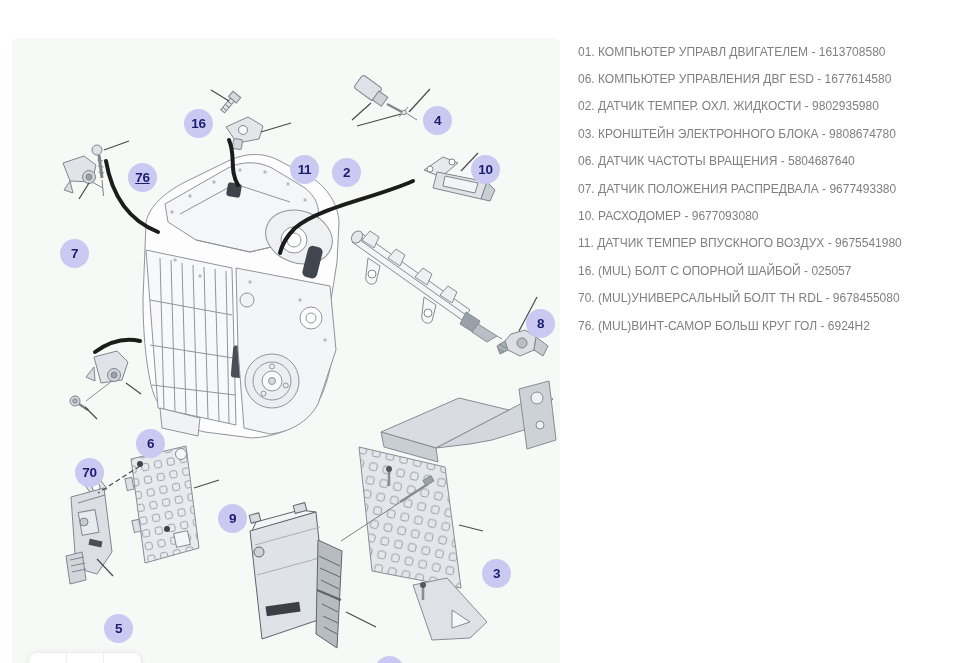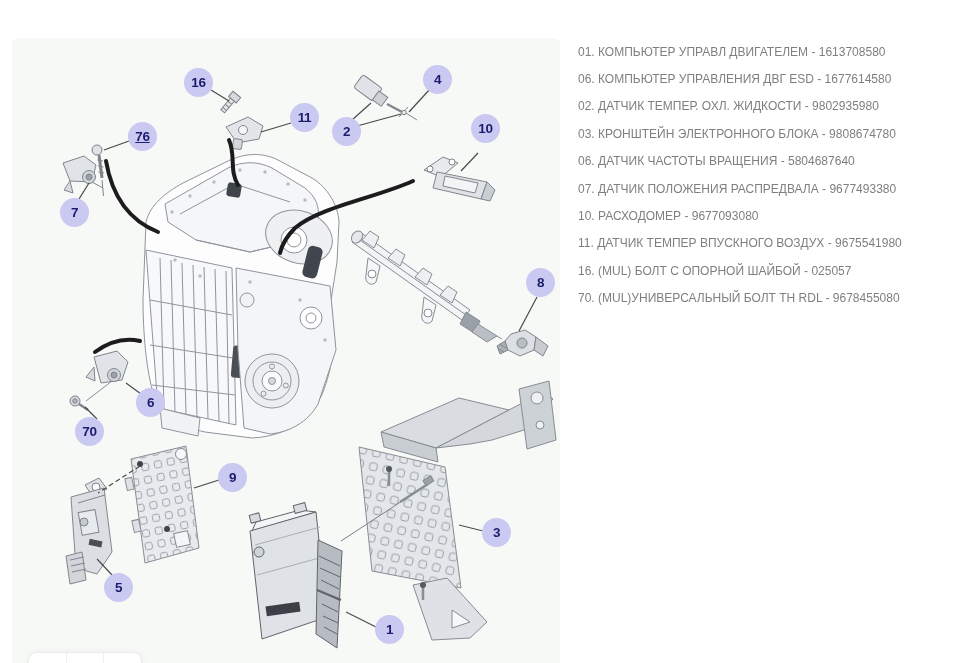--- a/index.html
+++ b/index.html
@@ -9,21 +9,21 @@
   *{margin:0;padding:0;box-sizing:border-box;}
   html,body{width:960px;height:663px;overflow:hidden;background:var(--page-bg);
     font-family:"Liberation Sans",sans-serif;}
   .stage{position:relative;width:960px;height:663px;background:var(--page-bg);}
   .diagram-panel{position:absolute;left:12px;top:38px;width:548px;height:625px;
     background:var(--panel-bg);border-radius:6px 6px 0 0;}
   .art{position:absolute;left:0;top:0;width:960px;height:663px;pointer-events:none;}
   .callout{position:absolute;width:29px;height:29px;border-radius:50%;
     background:var(--callout-bg);color:var(--callout-text);
     display:flex;align-items:center;justify-content:center;
-    font-size:13.5px;font-weight:bold;letter-spacing:-0.3px;cursor:pointer;}
+    font-size:13.5px;font-weight:bold;letter-spacing:-0.3px;cursor:pointer;margin-top:41px;}
   .parts-list{position:absolute;left:578px;top:38px;width:352px;list-style:none;}
   .parts-list li{height:27.4px;display:flex;align-items:center;
     font-size:12px;color:var(--list-text);white-space:nowrap;cursor:pointer;}
   .bottom-toolbar{position:absolute;left:28px;top:652px;width:114px;height:24px;
     background:#ffffff;border:1px solid #ececec;border-bottom:none;
     border-radius:9px 9px 0 0;display:flex;box-shadow:0 0 6px rgba(0,0,0,0.05);}
   .bottom-toolbar .tb-btn{flex:1;border-right:1px solid #eeeeee;background:transparent;
     border-top:none;border-bottom:none;border-left:none;cursor:pointer;}
   .bottom-toolbar .tb-btn:last-child{border-right:none;}
 </style>
@@ -258,21 +258,21 @@
       <path d="M97,419 L85,407"></path>
       <path d="M219,480 L194,488"></path>
       <path d="M113,576 L97,559"></path>
       <path d="M483,531 L459,525"></path>
       <path d="M376,627 L346,612"></path>
       <path d="M140,466 L98,493" stroke-dasharray="5,3"></path>
     </g>
   </svg>
 
   <div class="callout" style="left:184px;top:68px;">16</div>
-  <div class="callout" style="left:290px;top:103px;text-align:right;">11</div>
+  <div class="callout" style="left:290px;top:114px;text-align:right;">11</div>
   <div class="callout" style="left:423px;top:65px;">4</div>
   <div class="callout" style="left:332px;top:117px;">2</div>
   <div class="callout" style="left:471px;top:114px;">10</div>
   <div class="callout" style="left:128px;top:122px;text-decoration:underline;">76</div>
   <div class="callout" style="left:60px;top:198px;">7</div>
   <div class="callout" style="left:526px;top:268px;">8</div>
   <div class="callout" style="left:136px;top:388px;">6</div>
   <div class="callout" style="left:75px;top:417px;">70</div>
   <div class="callout" style="left:218px;top:463px;">9</div>
   <div class="callout" style="left:104px;top:573px;">5</div>
@@ -283,20 +283,21 @@
     <li>01. КОМПЬЮТЕР УПРАВЛ ДВИГАТЕЛЕМ - 1613708580</li>
     <li>06. КОМПЬЮТЕР УПРАВЛЕНИЯ ДВГ ESD - 1677614580</li>
     <li>02. ДАТЧИК ТЕМПЕР. ОХЛ. ЖИДКОСТИ - 9802935980</li>
     <li>03. КРОНШТЕЙН ЭЛЕКТРОННОГО БЛОКА - 9808674780</li>
     <li>06. ДАТЧИК ЧАСТОТЫ ВРАЩЕНИЯ - 5804687640</li>
     <li>07. ДАТЧИК ПОЛОЖЕНИЯ РАСПРЕДВАЛА - 9677493380</li>
     <li>10. РАСХОДОМЕР - 9677093080</li>
     <li>11. ДАТЧИК ТЕМПЕР ВПУСКНОГО ВОЗДУХ - 9675541980</li>
     <li>16. (MUL) БОЛТ С ОПОРНОЙ ШАЙБОЙ - 025057</li>
     <li>70. (MUL)УНИВЕРСАЛЬНЫЙ БОЛТ TH RDL - 9678455080</li>
+    <li>76. (MUL)ВИНТ-САМОР БОЛЬШ КРУГ ГОЛ - 6924H2</li>
   </ul>
 
   <div class="bottom-toolbar">
     <button class="tb-btn"></button>
     <button class="tb-btn"></button>
     <button class="tb-btn"></button>
   </div>
 
 </div>
 

